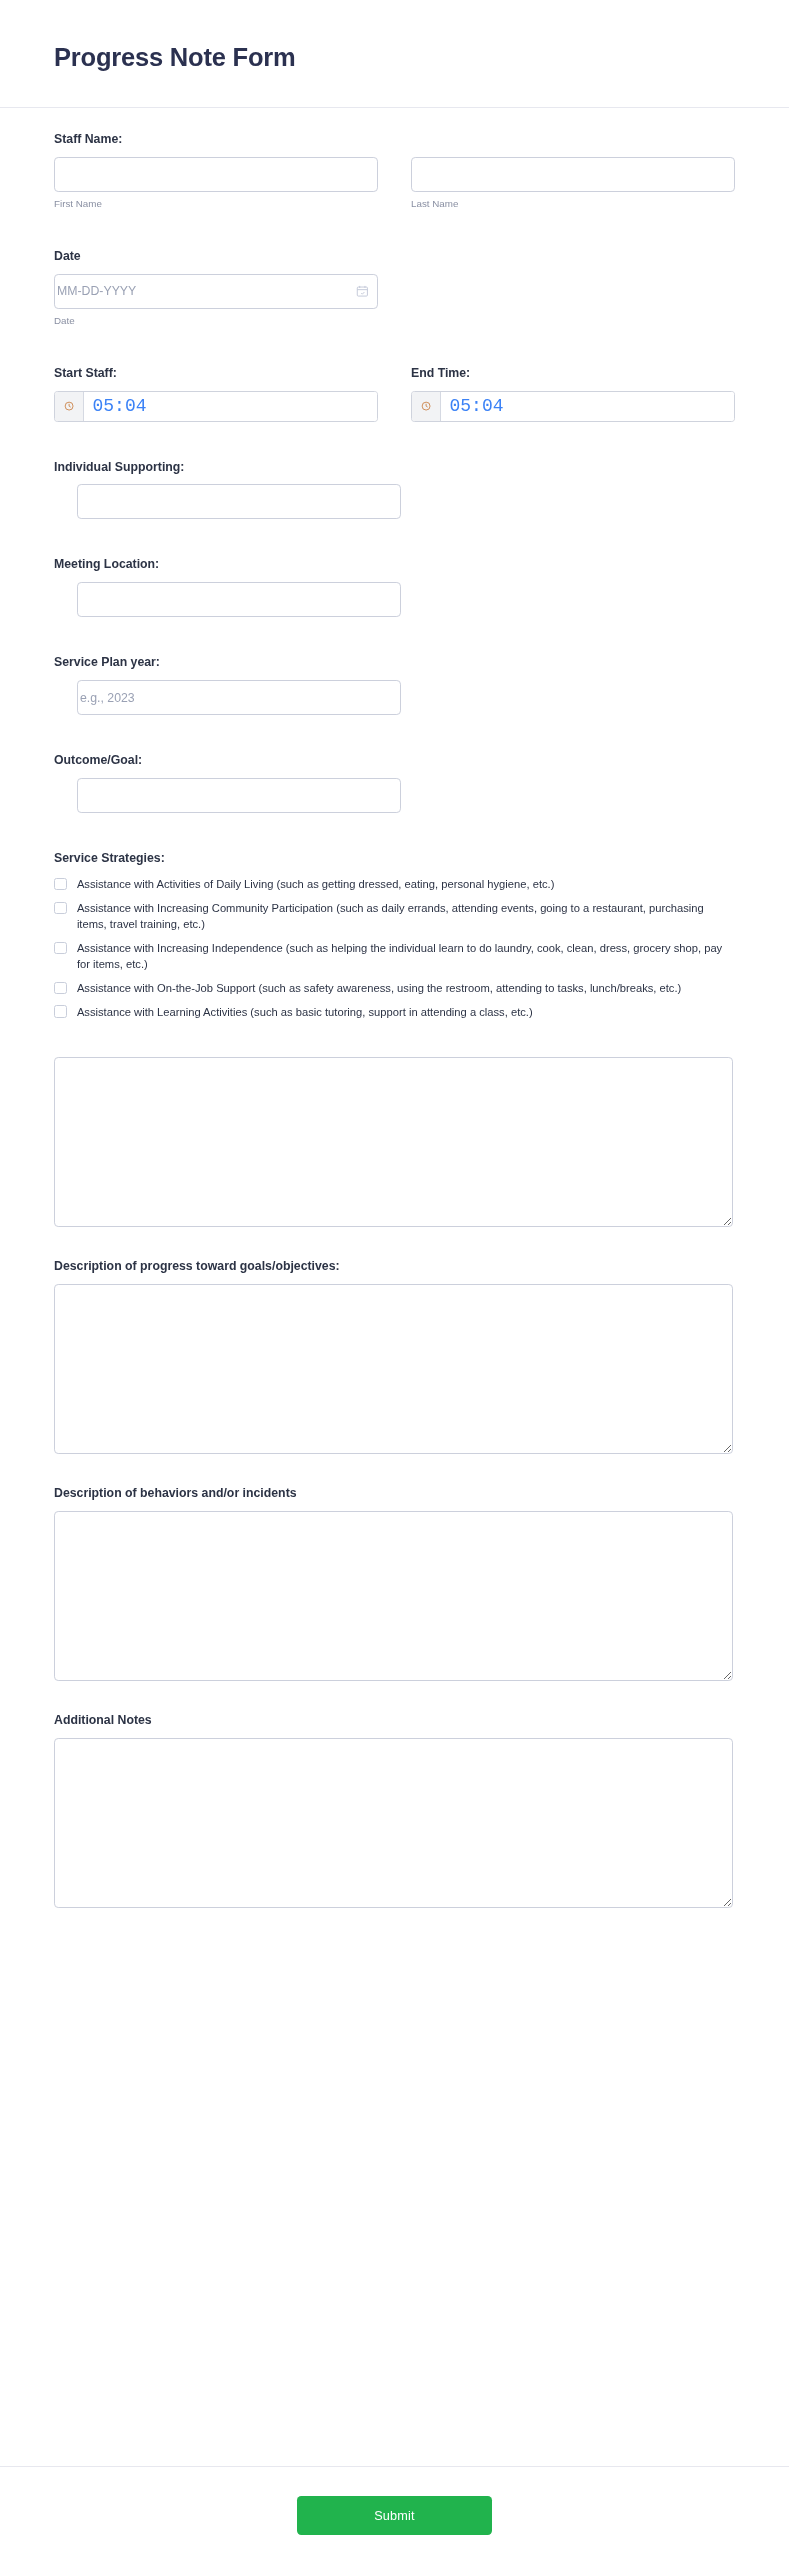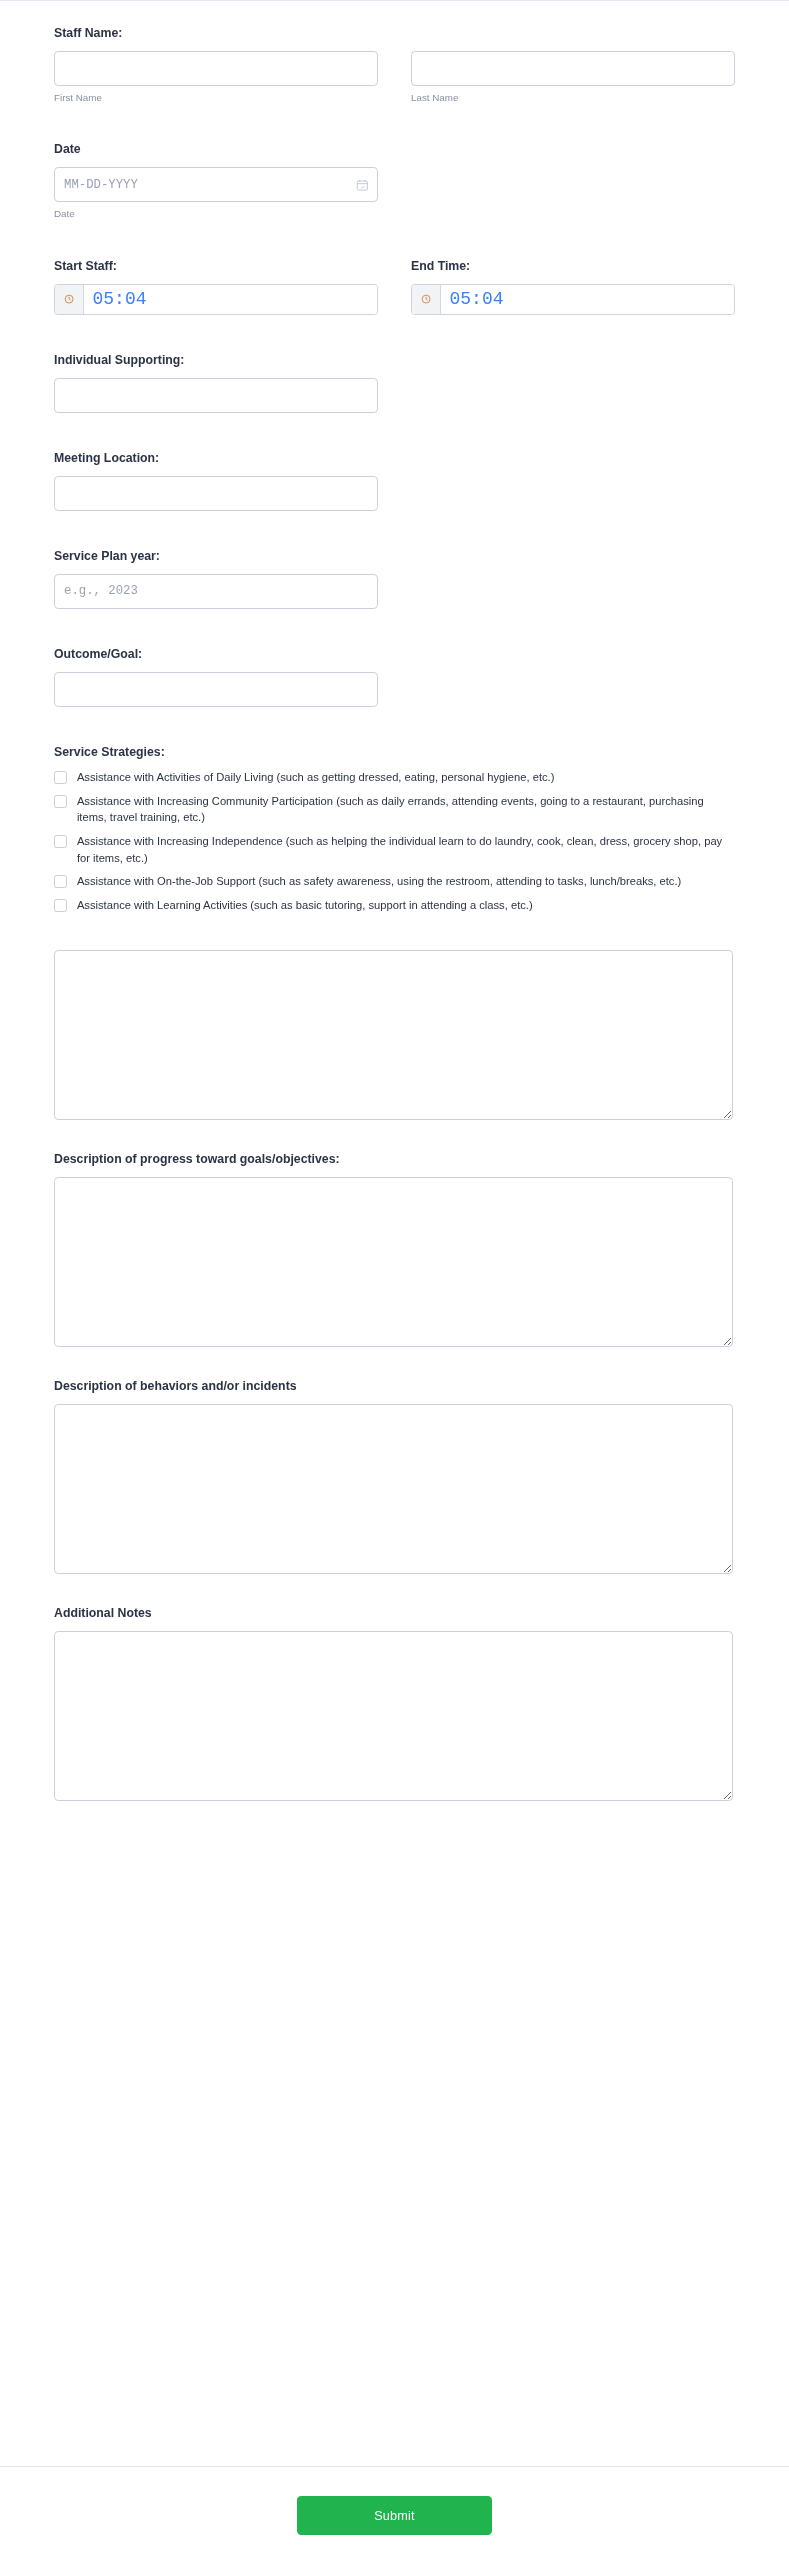--- a/index.html
+++ b/index.html
@@ -72,41 +72,42 @@
   }
 
   
   .txt-input {
     display: block;
     width: 100%;
     height: 35px;
     border: 0.8px solid #ccd0dc;
     border-radius: 4.2px;
     background: #ffffff;
-    font-family: Liberation Mono, monospace;
+    font-family: Liberation Sans, sans-serif;
     font-size: 12.3px;
     color: #2c3345;
-    padding: 0 9px;
+    padding: 0 2px;
     outline: none;
   }
   .txt-input::placeholder { color: #9aa1b4; }
 
   
   .row-two {
     display: flex;
     gap: 33px;
   }
   .col {
     width: 324px;
     flex: 0 0 324px;
   }
 
   .col-narrow {
     width: 324px;
     flex: 0 0 324px;
+    margin-left: 23px;
   }
 
   
   .date-wrap {
     position: relative;
     width: 324px;
   }
   .date-wrap .txt-input { padding-right: 31px; }
   .cal-icon {
     position: absolute;
@@ -215,20 +216,23 @@
     font-weight: 400;
     cursor: pointer;
     letter-spacing: 0.2px;
   }
 </style>
 </head>
 <body>
 
 <div class="page">
 
+  <div class="form-header">
+    <h1 class="form-title">Progress Note Form</h1>
+  </div>
   <div class="divider"></div>
 
   <div class="form-body">
 
     <div class="field-block big-gap">
       <span class="field-label">Staff Name:</span>
       <div class="row-two">
         <div class="col">
           <input class="txt-input" type="text" placeholder="" style="">
           <span class="sublabel">First Name</span>

